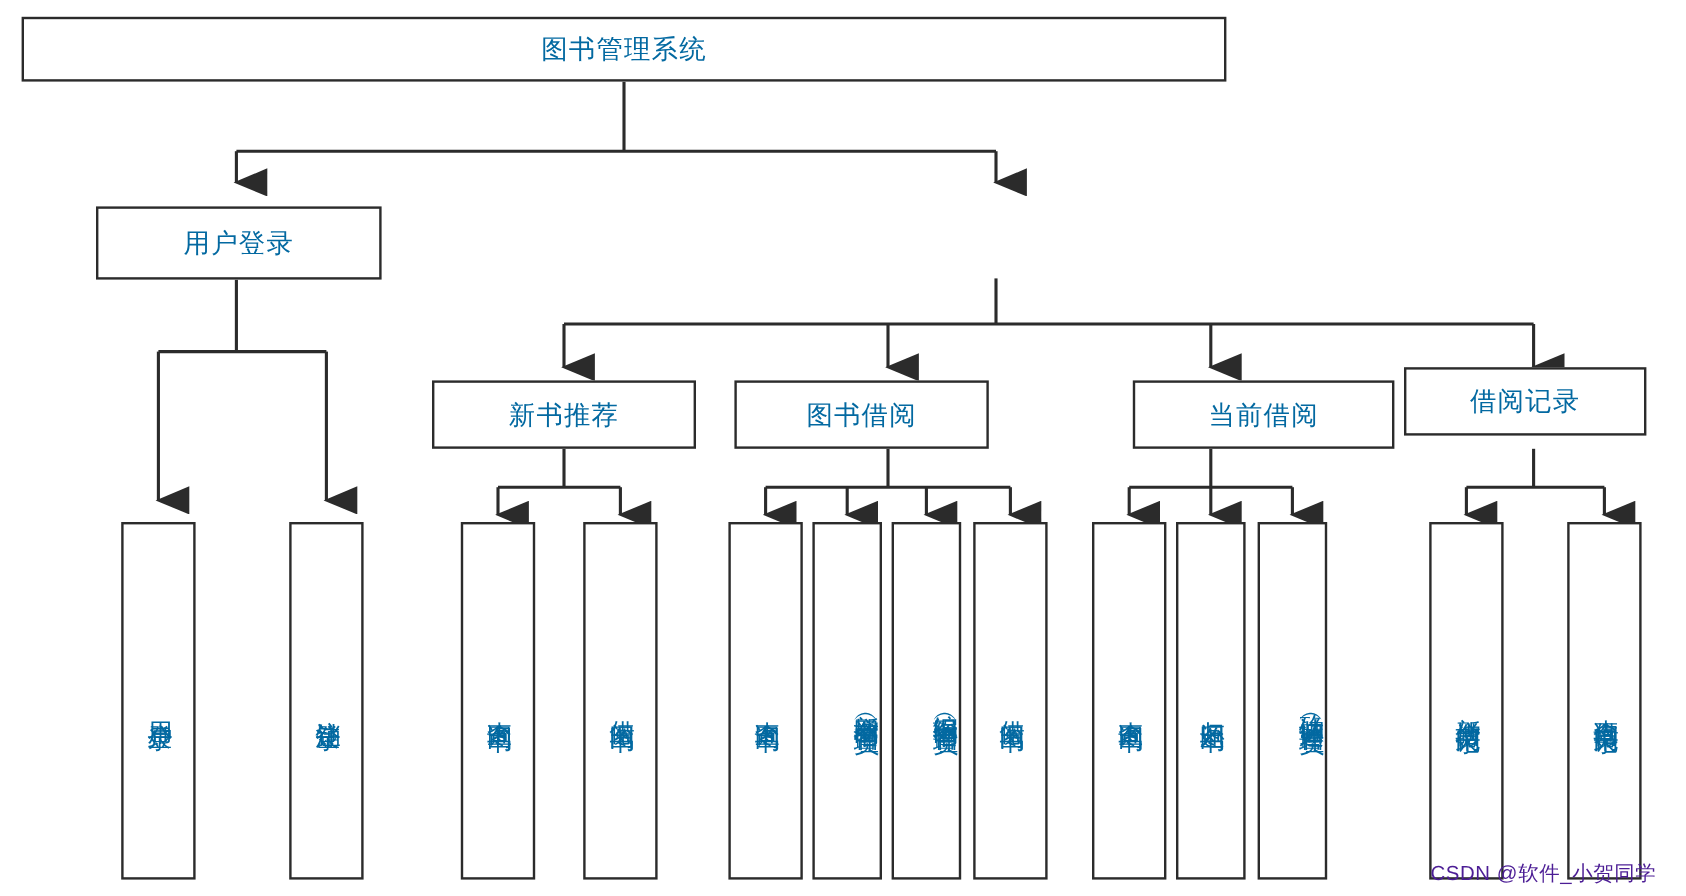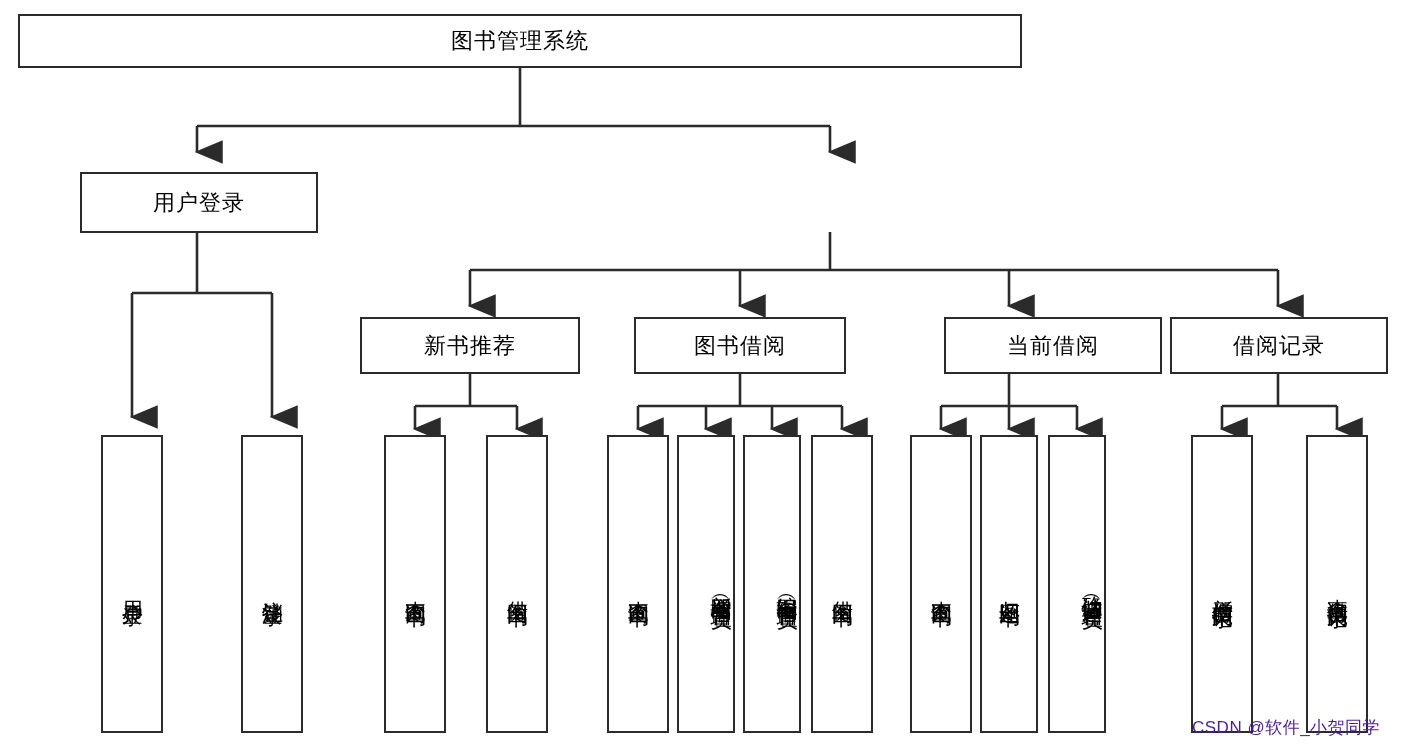--- a/index.html
+++ b/index.html
@@ -26,21 +26,21 @@
     pointer-events: none;
   }
   .node {
     position: absolute;
     box-sizing: border-box;
     border: 2px solid #2b2b2b;
     background: #ffffff;
     display: flex;
     align-items: center;
     justify-content: center;
-    color: #000000;
+    color: #0369a1;
     line-height: 1.18;
   }
   .node.horiz {
     font-size: 22px;
     letter-spacing: 1px;
     text-align: center;
   }
   .node.vert {
     writing-mode: vertical-rl;
     text-orientation: upright;
@@ -126,27 +126,27 @@
     <span class="node-label">图书管理系统</span>
   </div>
 
   <div class="node horiz" style="left:80px; top:172px; width:238px; height:61px;">
     <span class="node-label">用户登录</span>
   </div>
 
   <div class="node horiz" style="left:360px; top:317px; width:220px; height:57px;">
     <span class="node-label">新书推荐</span>
   </div>
-  <div class="node horiz" style="left:634px; top:317px; width:212px; height:57px;">
+  <div class="node horiz" style="left:612px; top:317px; width:212px; height:57px;">
     <span class="node-label">图书借阅</span>
   </div>
   <div class="node horiz" style="left:900px; top:317px; width:218px; height:57px;margin-left:44px;">
     <span class="node-label">当前借阅</span>
   </div>
-  <div class="node horiz" style="left:1170px; top:317px; width:218px; height:57px;">
+  <div class="node horiz" style="left:1170px; top:306px; width:202px; height:57px;">
     <span class="node-label">借阅记录</span>
   </div>
 
   <div class="node vert mid" style="left:101px; top:435px; width:62px; height:298px;">
     <span class="node-label">用户登录</span>
   </div>
   <div class="node vert mid" style="left:241px; top:435px; width:62px; height:298px;">
     <span class="node-label">注销登录</span>
   </div>
 

